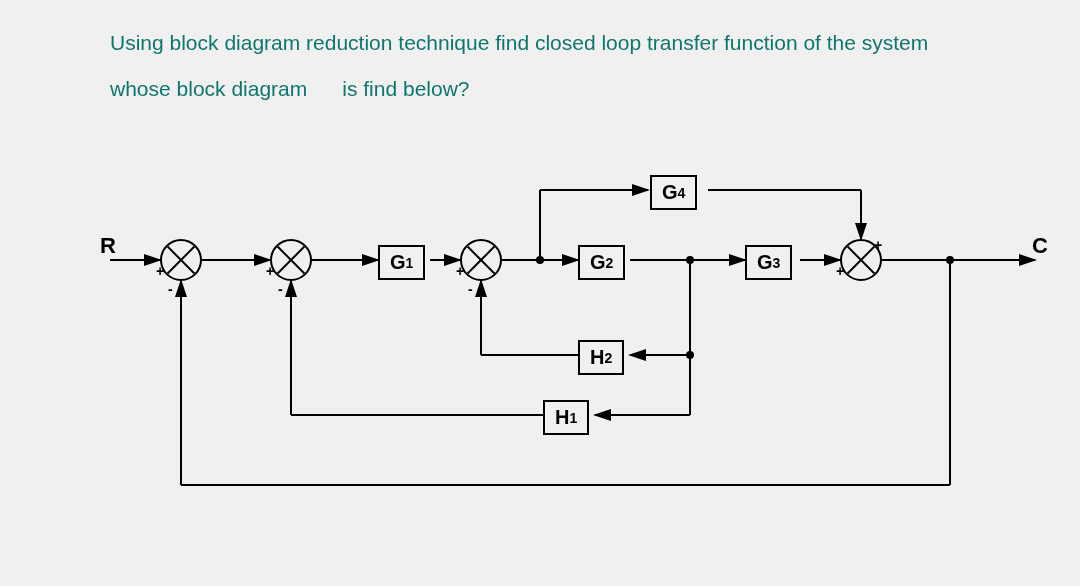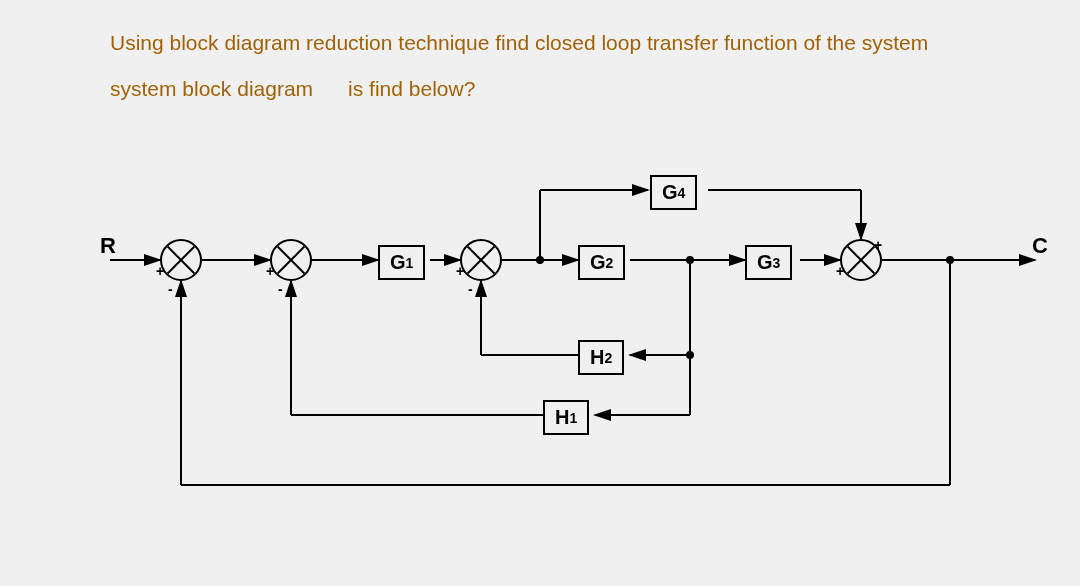--- a/index.html
+++ b/index.html
@@ -10,21 +10,21 @@
       font-family: Arial, sans-serif;
       position: relative;
     }
     .question-text {
       position: absolute;
       top: 20px;
       left: 110px;
       right: 40px;
       font-size: 21px;
       line-height: 2.2;
-      color: #a16207;
+      color: #0f766e;
     }
     .diagram {
       position: absolute;
       top: 155px;
       left: 100px;
       width: 960px;
       height: 400px;
     }
     .block {
       position: absolute;
@@ -88,21 +88,21 @@
       width: 100%;
       height: 100%;
       pointer-events: none;
     }
   </style>
 </head>
 <body>
 
 <div class="question-text">
   <span>Using block diagram reduction technique find closed loop transfer function of the system</span><br>
-  <span>system block diagram</span>
+  <span>whose block diagram</span>
   &nbsp;&nbsp;&nbsp;&nbsp;
   <span>is find below?</span>
 </div>
 
 <div class="diagram">
 
   <svg class="wires" viewBox="0 0 960 400">
     <defs>
       <marker id="arrow" markerWidth="10" markerHeight="10" refX="8" refY="3" orient="auto">
         <path d="M0,0 L0,6 L9,3 z" fill="#000"></path>

